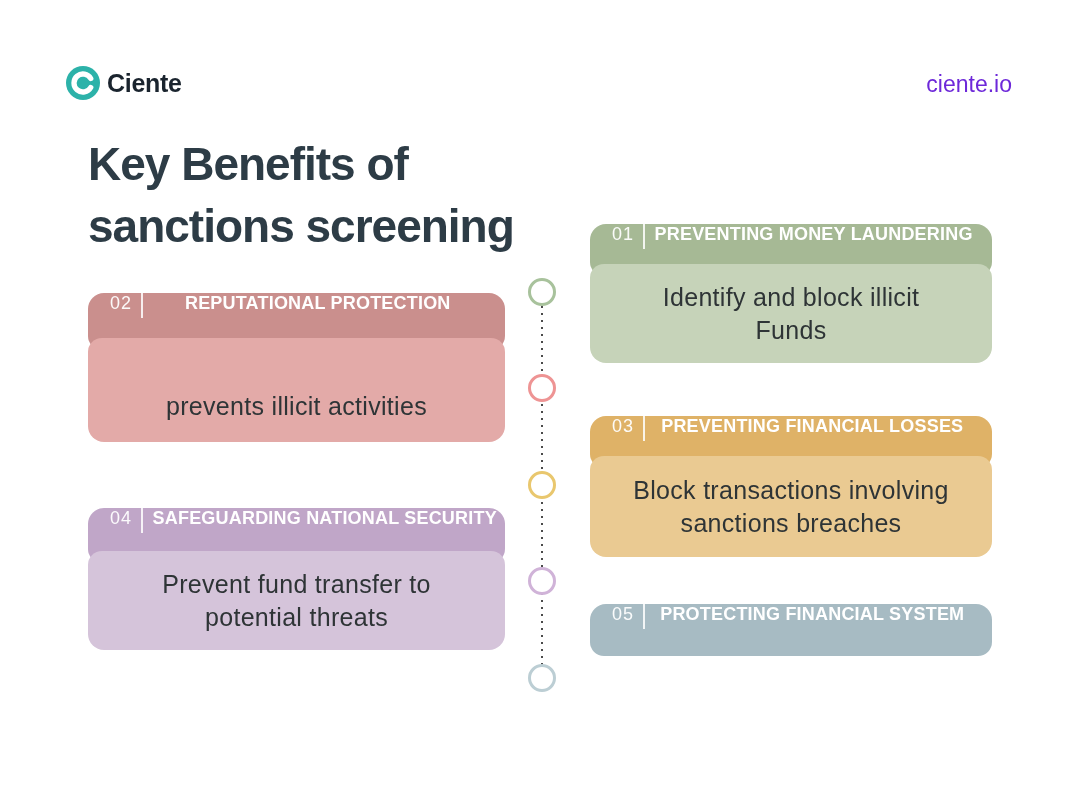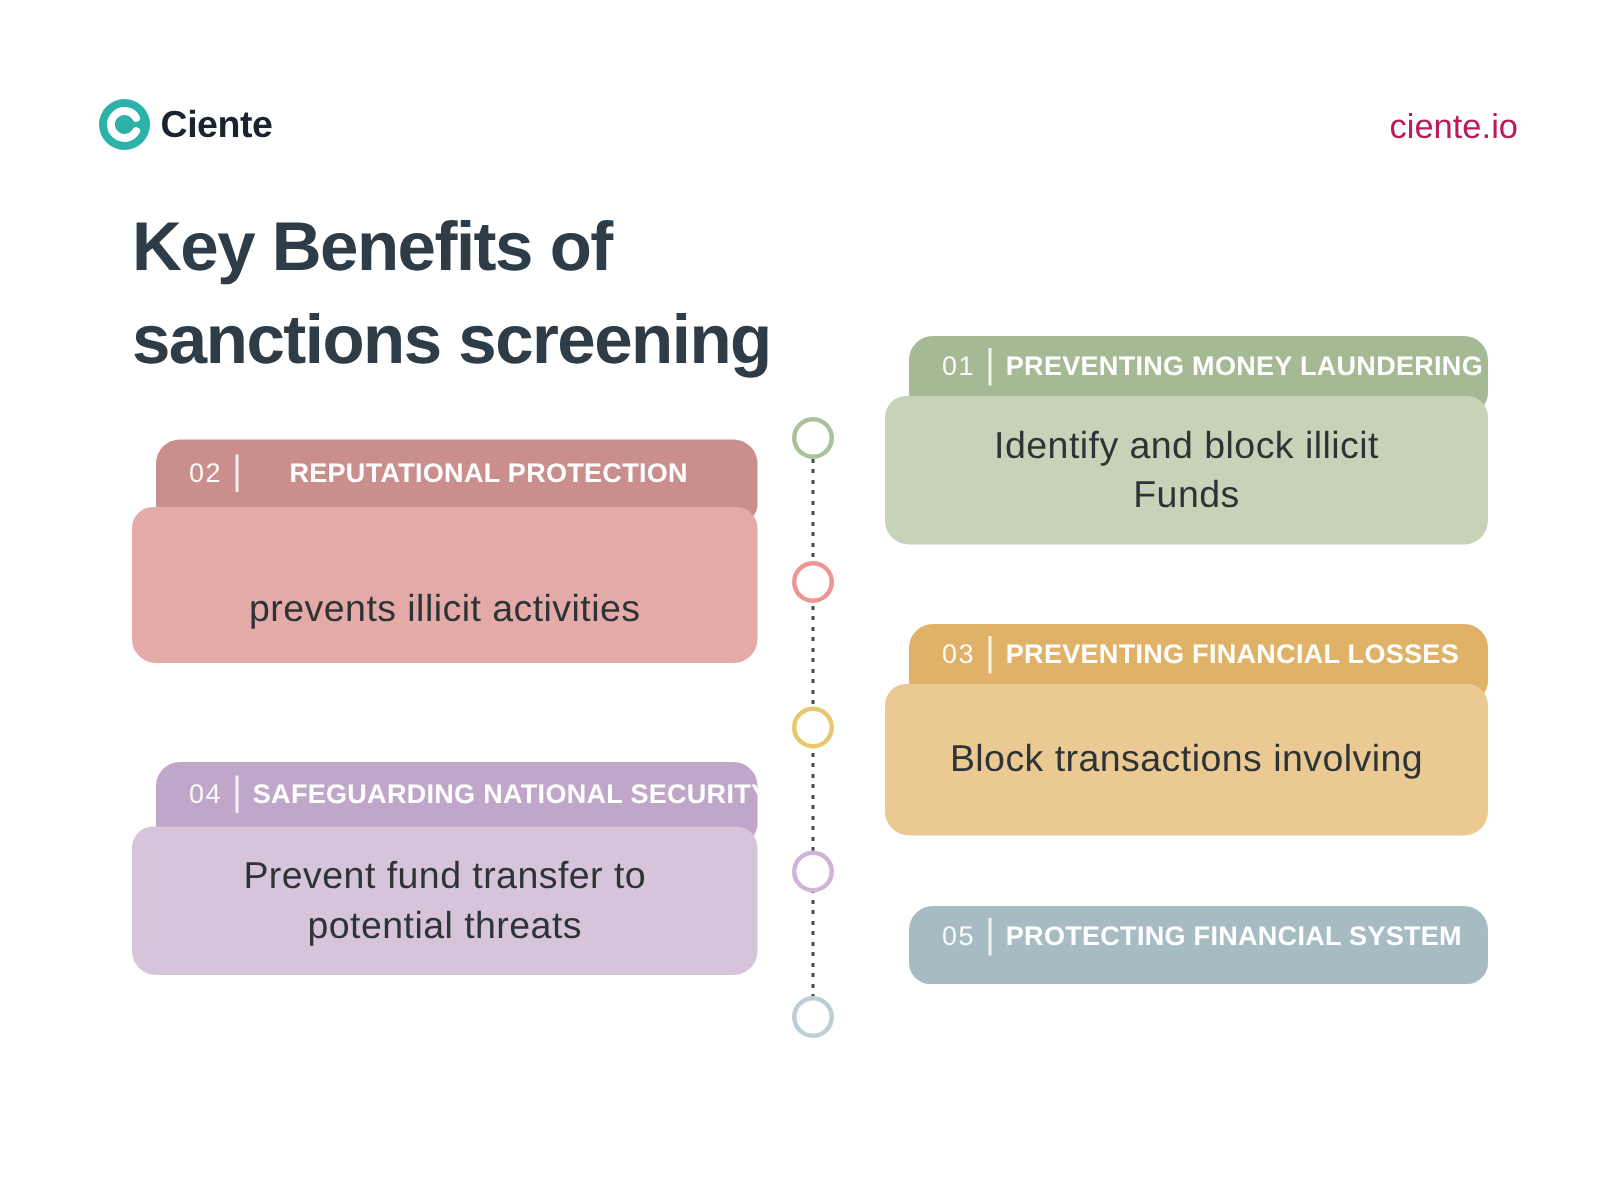--- a/index.html
+++ b/index.html
@@ -4,42 +4,42 @@
 <style>
   html,body{margin:0;padding:0;background:#ffffff;}
   .canvas{
     position:relative;width:1080px;height:786px;background:#ffffff;overflow:hidden;
     font-family:"Liberation Sans",sans-serif;
   }
   
   .brand{position:absolute;left:66px;top:66px;display:flex;align-items:center;gap:7px;}
   .brand svg{display:block;}
   .brand-text{font-size:25px;font-weight:800;color:#1a242e;letter-spacing:-0.3px;}
-  .site{position:absolute;right:68px;top:71px;font-size:23px;font-weight:500;color:#be185d;}
+  .site{position:absolute;right:68px;top:71px;font-size:23px;font-weight:500;color:#6d28d9;}
   
   .page-title{
     position:absolute;left:88px;top:133px;margin:0;
     font-size:46px;line-height:62px;font-weight:800;color:#2d3c46;letter-spacing:-1px;
   }
   
   .timeline-line{
     position:absolute;left:541px;top:292px;width:2px;height:386px;
     background:repeating-linear-gradient(to bottom,#4a4a4a 0 2.5px,transparent 2.5px 7px);
   }
   .timeline-dot{
     position:absolute;left:528px;width:28px;height:28px;border-radius:50%;
     background:#ffffff;border:3px solid #999;box-sizing:border-box;
   }
   .dot-0{top:278px;} .dot-1{top:374px;} .dot-2{top:471px;} .dot-3{top:567px;} .dot-4{top:664px;}
   
   .card{position:absolute;}
   .card-header{
     background:var(--hdr);border-radius:16px 16px 14px 14px;
-    display:flex;align-items:center;box-sizing:border-box;
-    padding:0 22px 12px 22px;color:#ffffff;margin-left:16px;
+    display:flex;align-items:flex-start;box-sizing:border-box;
+    padding:0 22px 12px 22px;color:#ffffff;
   }
   .card-num{font-size:18px;font-weight:300;opacity:0.95;letter-spacing:1px;}
   .card-sep{width:1.5px;height:25px;background:#ffffff;opacity:0.85;margin:0 10px 0 9px;flex:none;}
   .card-title{flex:1;text-align:center;font-size:18px;font-weight:700;letter-spacing:0.2px;white-space:nowrap;}
   .card-body{
     background:var(--bod);border-radius:14px 14px 16px 16px;margin-top:-12px;position:relative;
     display:flex;align-items:center;justify-content:center;text-align:center;
     font-size:25px;line-height:33px;font-weight:300;color:#2e3436;letter-spacing:0.3px;
   }
   
@@ -99,21 +99,21 @@
     </div>
   </section>
 
   <section class="card pos-3" style="--hdr: #dfb267; --bod: #eaca92;">
     <div class="card-header">
       <span class="card-num">03</span>
       <span class="card-sep"></span>
       <span class="card-title">PREVENTING FINANCIAL LOSSES</span>
     </div>
     <div class="card-body">
-      <span><span>Block transactions involving</span><br></span>
+      <span><span>Block transactions involving</span><br><span>sanctions breaches</span></span>
     </div>
   </section>
 
   <section class="card pos-4" style="--hdr: #c0a6c8; --bod: #d5c4da;">
     <div class="card-header">
       <span class="card-num">04</span>
       <span class="card-sep"></span>
       <span class="card-title">SAFEGUARDING NATIONAL SECURITY</span>
     </div>
     <div class="card-body">

